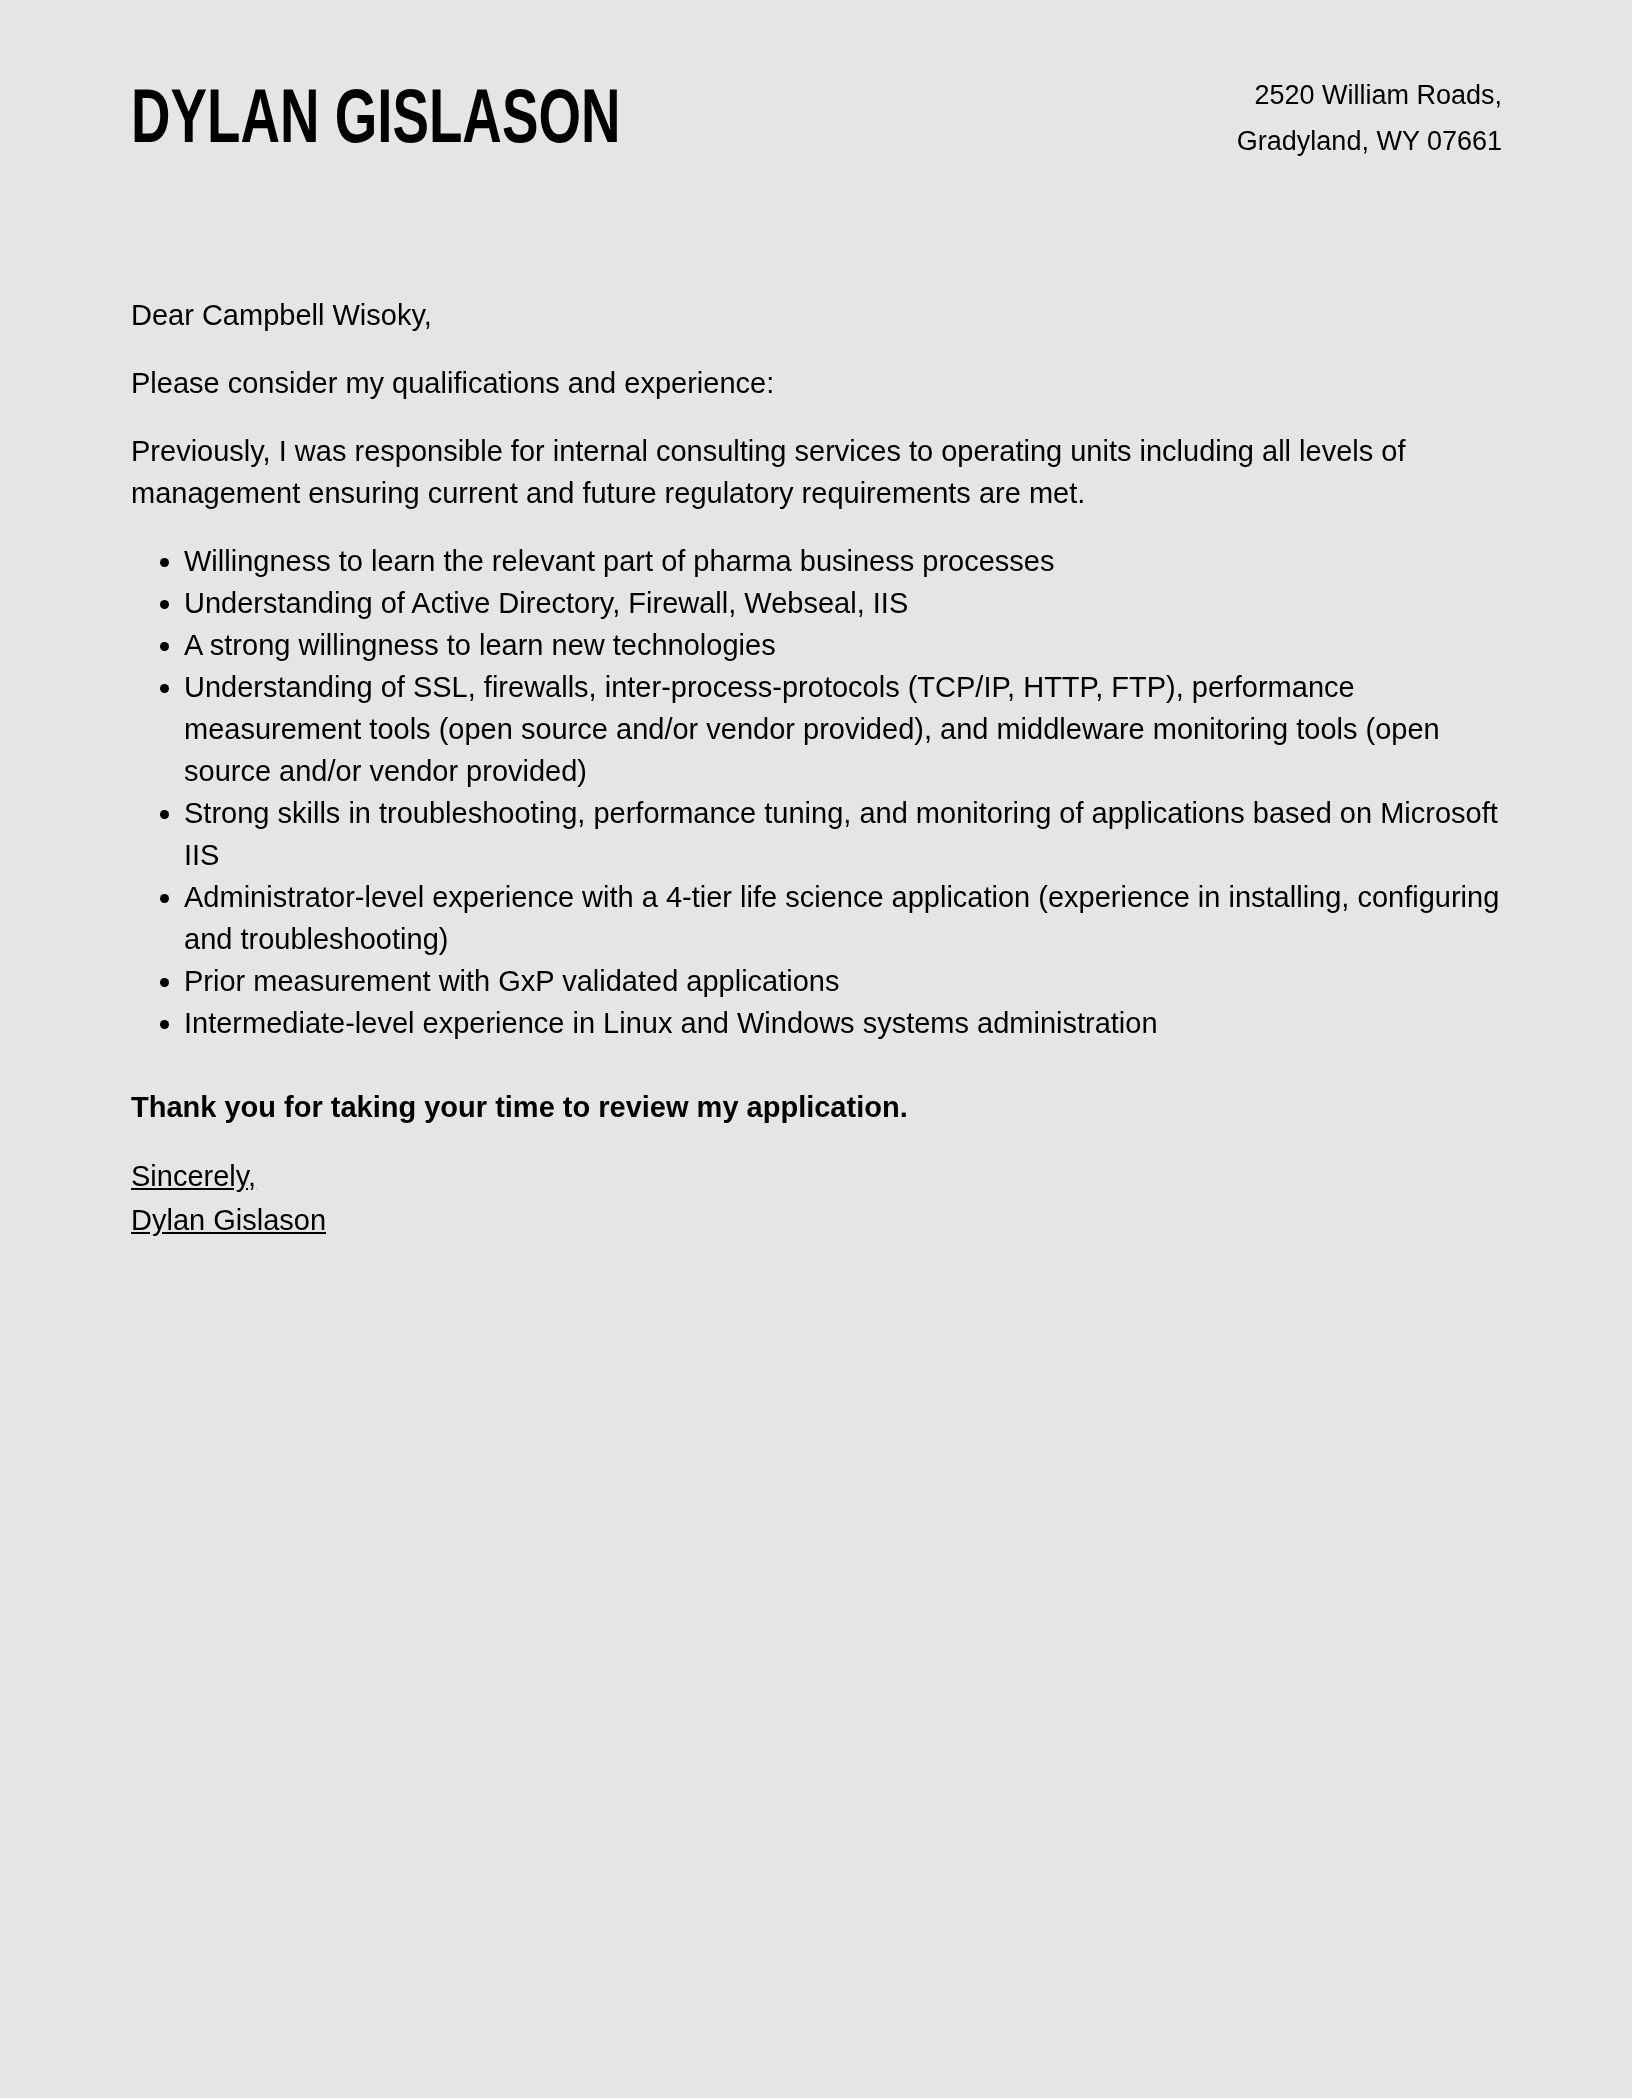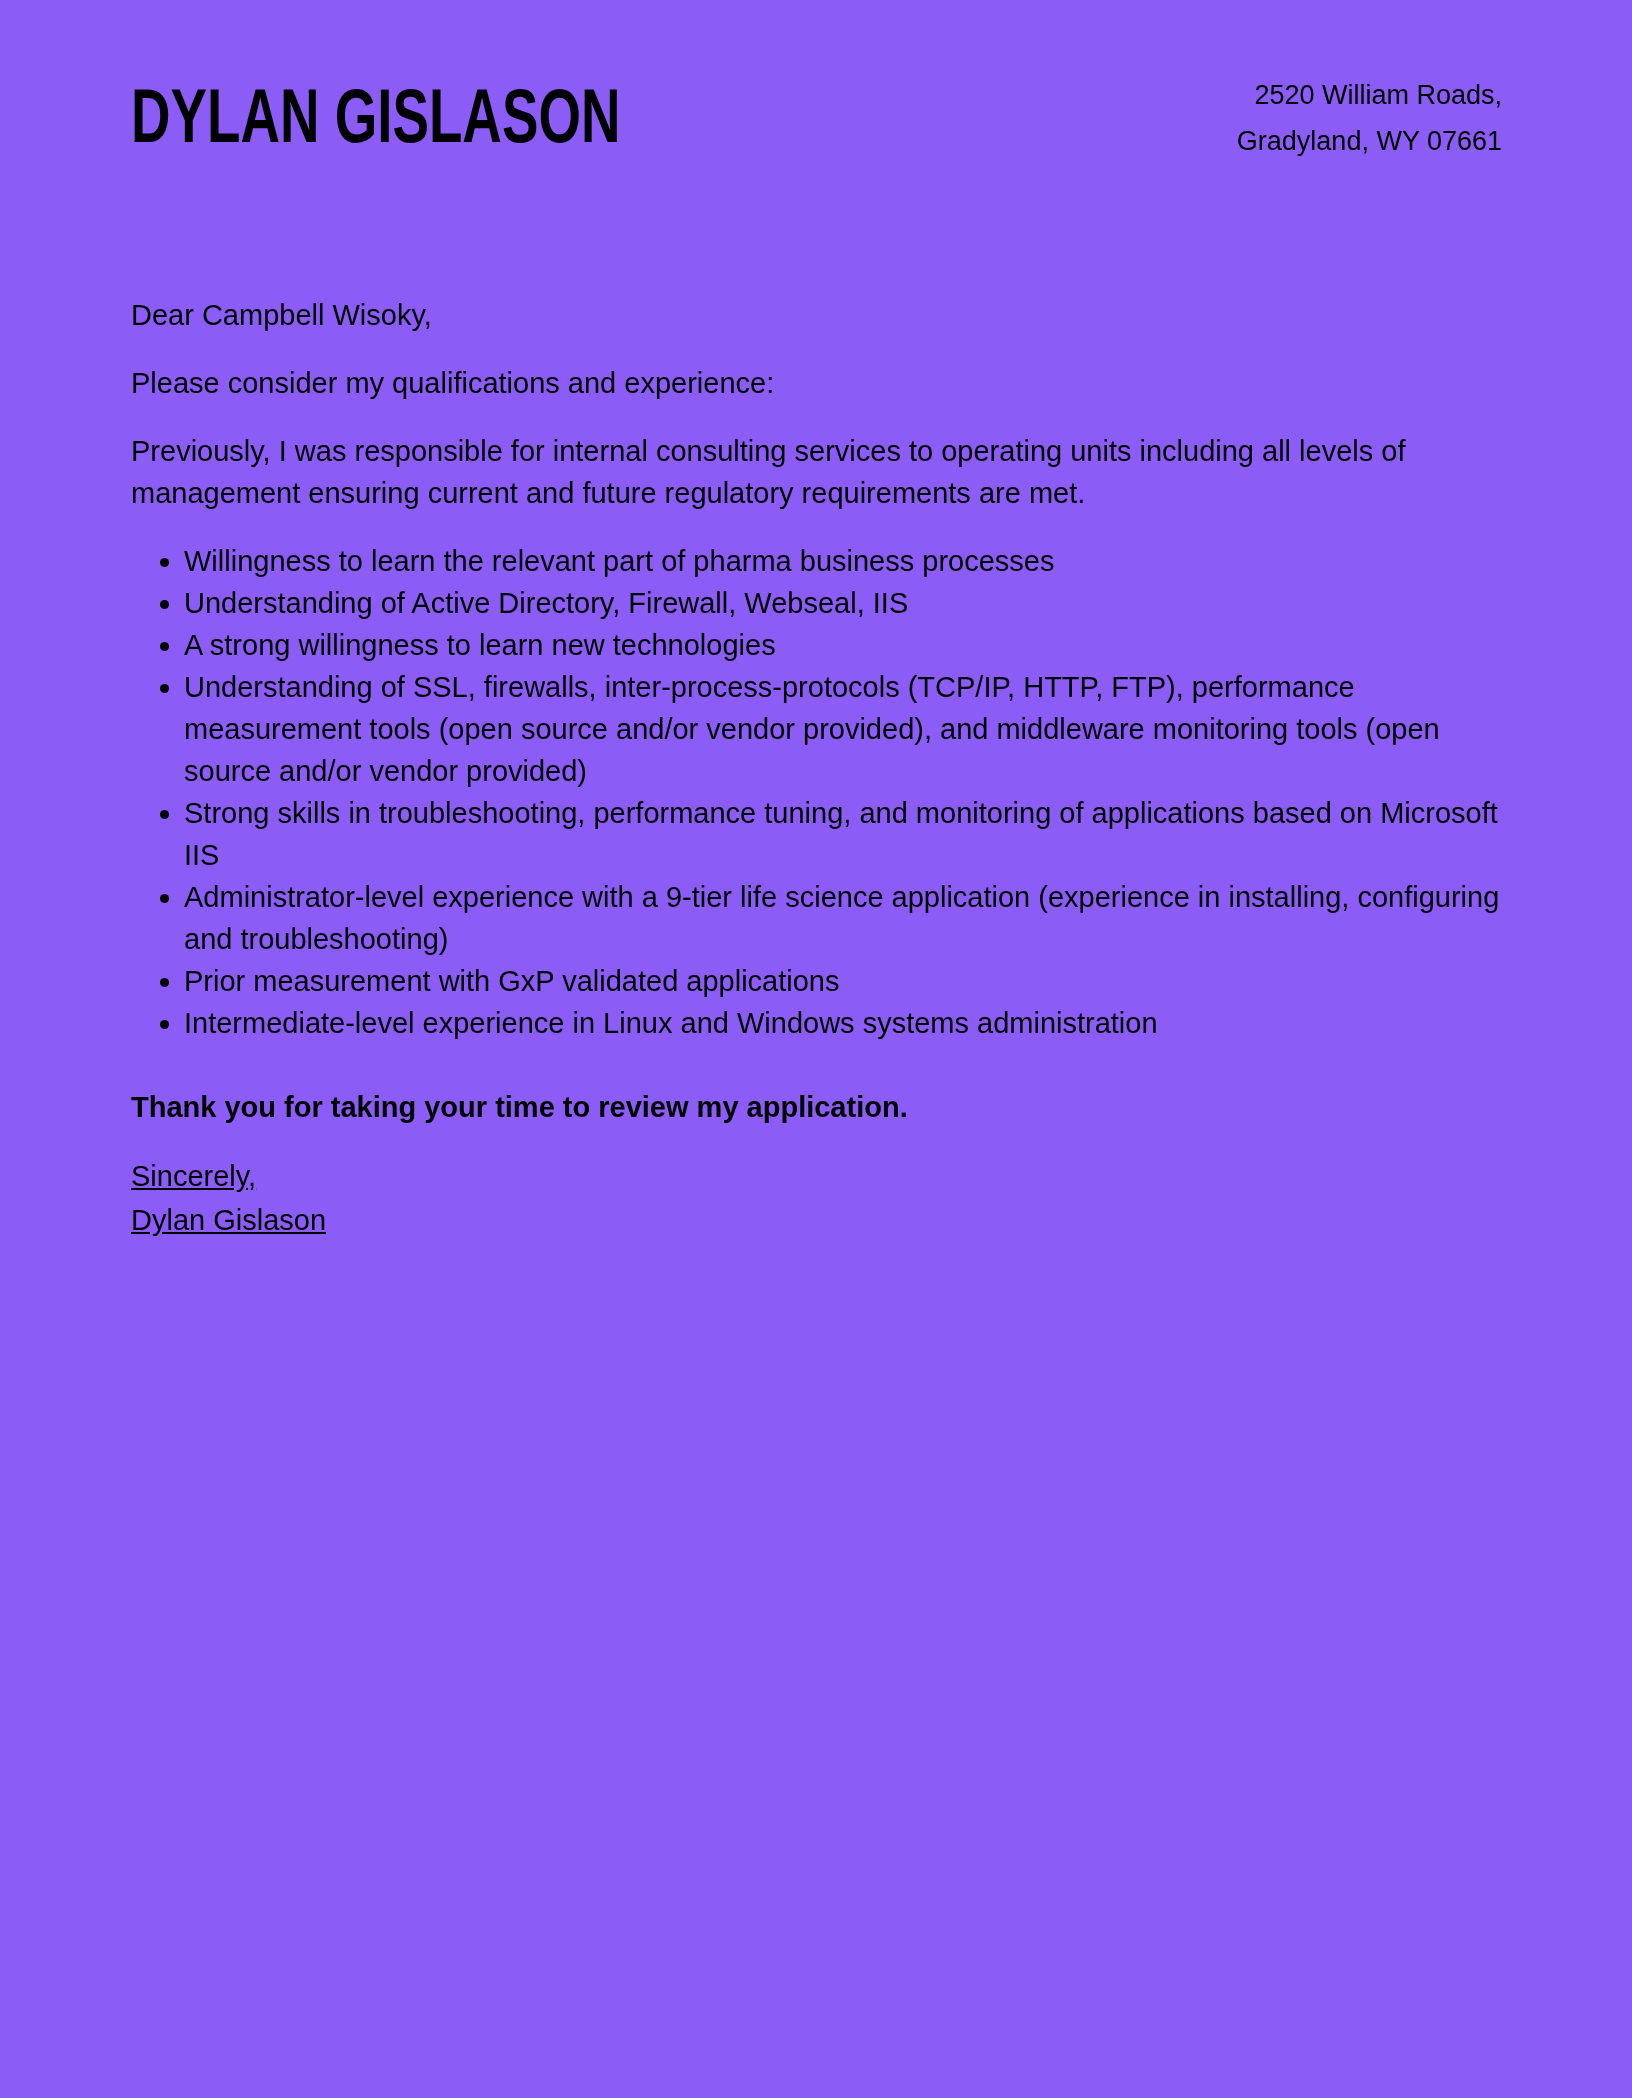--- a/index.html
+++ b/index.html
@@ -4,21 +4,21 @@
 <style>
   html, body {
     margin: 0;
     padding: 0;
     background: #ffffff;
   }
   .page {
     position: relative;
     width: 1632px;
     height: 2098px;
-    background: #8b5cf6;
+    background: #e5e5e5;
     color: #000000;
     font-family: "Liberation Sans", sans-serif;
     box-sizing: border-box;
     padding: 78px 130px 0 131px;
     overflow: hidden;
   }
   .header {
     display: flex;
     justify-content: space-between;
     align-items: flex-start;
@@ -94,21 +94,21 @@
 
     <p>Please consider my qualifications and experience:</p>
     <p>Previously, I was responsible for internal consulting services to operating units including all levels of management ensuring current and future regulatory requirements are met.</p>
 
     <ul class="qualifications">
       <li>Willingness to learn the relevant part of pharma business processes</li>
       <li>Understanding of Active Directory, Firewall, Webseal, IIS</li>
       <li>A strong willingness to learn new technologies</li>
       <li>Understanding of SSL, firewalls, inter-process-protocols (TCP/IP, HTTP, FTP), performance measurement tools (open source and/or vendor provided), and middleware monitoring tools (open source and/or vendor provided)</li>
       <li>Strong skills in troubleshooting, performance tuning, and monitoring of applications based on Microsoft IIS</li>
-      <li>Administrator-level experience with a 9-tier life science application (experience in installing, configuring and troubleshooting)</li>
+      <li>Administrator-level experience with a 4-tier life science application (experience in installing, configuring and troubleshooting)</li>
       <li>Prior measurement with GxP validated applications</li>
       <li>Intermediate-level experience in Linux and Windows systems administration</li>
     </ul>
 
     <p class="closing">Thank you for taking your time to review my application.</p>
 
     <div class="signature-block">
       <p>Sincerely,</p>
       <p>Dylan Gislason</p>
     </div>

